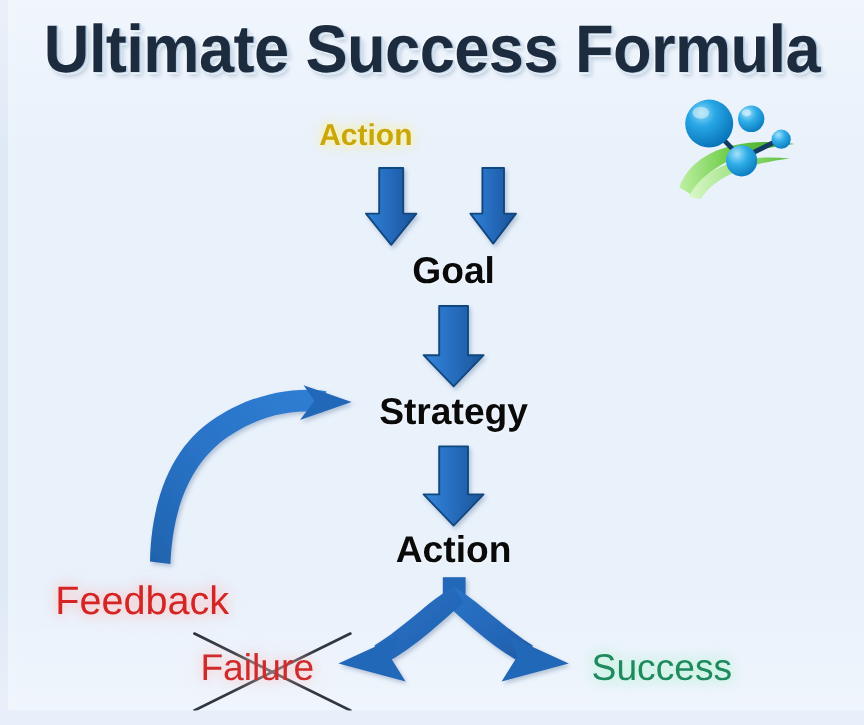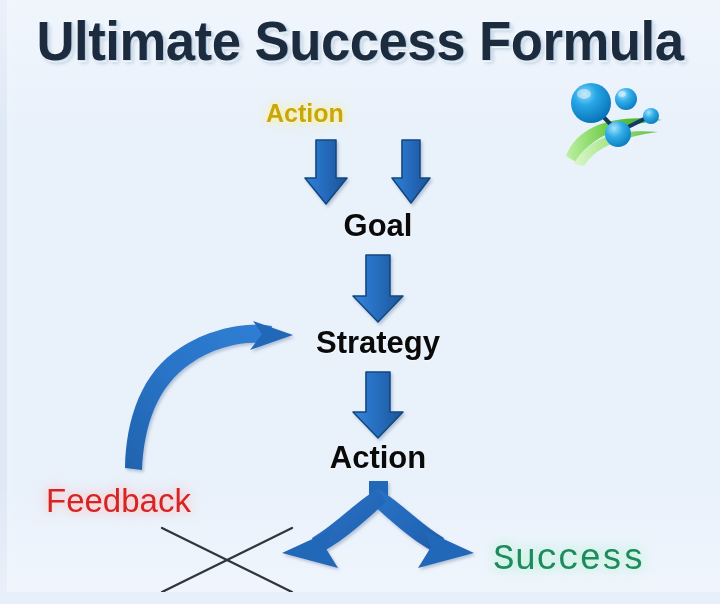--- a/index.html
+++ b/index.html
@@ -81,22 +81,22 @@
   #failure{
     position:absolute;left:167px;top:539px;
     font-family:"Liberation Sans", sans-serif;
     font-weight:normal;font-size:31px;
     color:#cf2b2b;
     text-shadow:0 0 9px rgba(255,195,195,.9), 0 0 16px rgba(255,215,215,.7);
     white-space:nowrap;
   }
   #success{
     position:absolute;left:493px;top:539px;
-    font-family:Liberation Mono, monospace;
-    font-weight:normal;font-size:36px;
+    font-family:Liberation Sans, sans-serif;
+    font-weight:normal;font-size:31px;
     color:#1f8a5e;
     text-shadow:0 0 9px rgba(176,245,208,.95), 0 0 17px rgba(190,250,215,.75);
     white-space:nowrap;
   }
 
   
   #logo{position:absolute;left:560px;top:72px;width:110px;height:96px;}
 </style>
 </head>
 <body>
@@ -229,15 +229,16 @@
     </g>
   </svg>
 
   <div class="gold" id="beliefs">Action</div>
 
   <div class="node" id="goal">Goal</div>
   <div class="node" id="strategy">Strategy</div>
   <div class="node" id="action">Action</div>
 
   <div id="feedback">Feedback</div>
+  <div id="failure">Failure</div>
   <div id="success">Success</div>
 
 </div>
 
 </body></html>

